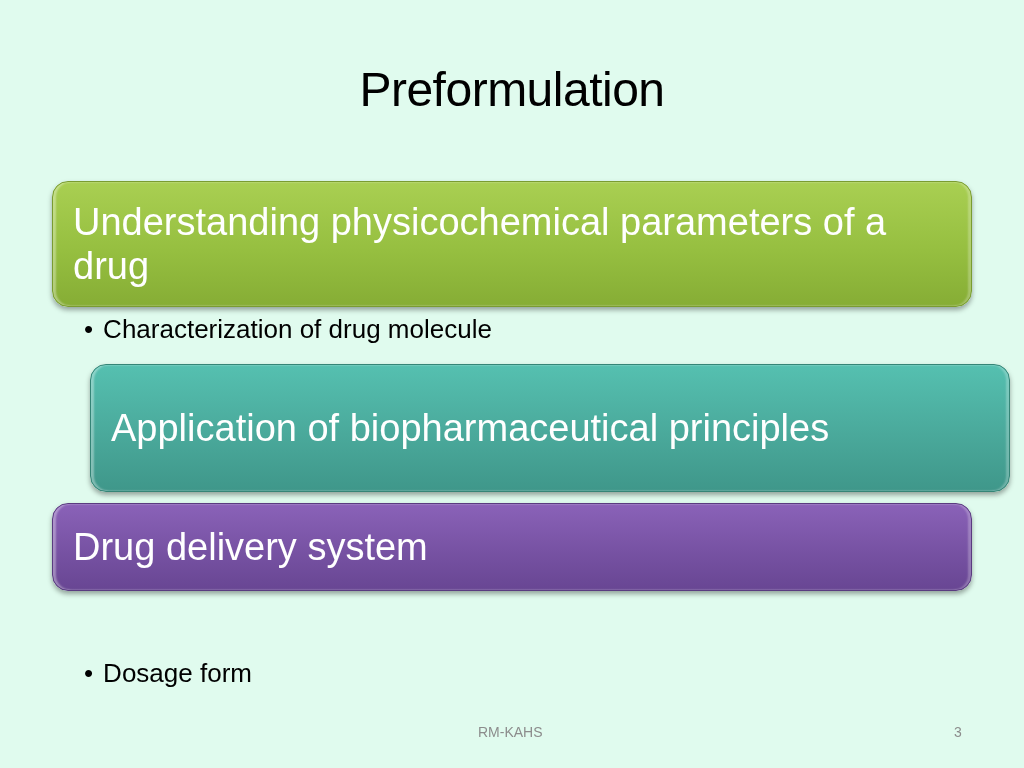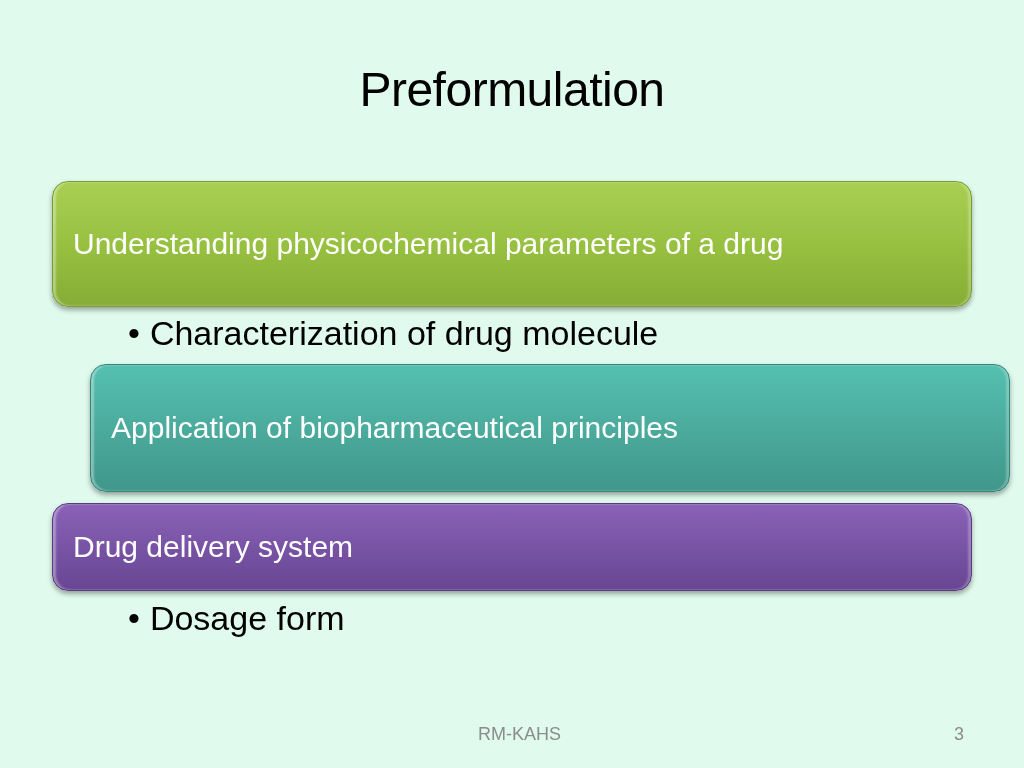--- a/index.html
+++ b/index.html
@@ -14,46 +14,46 @@
       text-align: center; font-size: 48px; color: #000;
       letter-spacing: -0.5px;
     }
     .box {
       position: absolute; left: 52px; width: 920px;
       border-radius: 16px; color: #fff;
       box-sizing: border-box;
       box-shadow: 0 3px 5px rgba(0,0,0,0.35), inset 3px 0 2px rgba(255,255,255,0.35), inset -3px 0 2px rgba(255,255,255,0.25);
       display: flex; align-items: center;
       padding: 0 20px;
-      font-size: 30px; line-height: 44px;
+      font-size: 38px; line-height: 44px;
     }
     .box-green {
       top: 181px; height: 126px;
       background: linear-gradient(to bottom, #a9cf52 0%, #96bf40 55%, #86ad35 100%);
       border: 1px solid #7a9c30;
     }
     .box-teal {
       top: 364px; height: 128px;
       background: linear-gradient(to bottom, #55c0b0 0%, #4aa99b 55%, #3f978a 100%);
       border: 1px solid #358577;
       margin-left: 38px;
     }
     .box-purple {
       top: 503px; height: 88px;
       background: linear-gradient(to bottom, #8a62b8 0%, #7752a3 55%, #684693 100%);
       border: 1px solid #5a3b80;
     }
     .bullet {
-      position: absolute; left: 84px; font-size: 34px; color: #000; margin-left: 44px;
+      position: absolute; left: 84px; font-size: 26px; color: #000;
     }
     .bullet .dot { margin-right: 10px; }
     .bullet-1 { top: 314px; }
-    .bullet-2 { top: 599px; }
+    .bullet-2 { top: 658px; }
     .footer {
-      position: absolute; top: 724px; font-size: 18px; color: #8c8c8c;
+      position: absolute; top: 724px; font-size: 14px; color: #8c8c8c;
     }
     .footer-center { left: 478px; }
     .footer-num { left: 954px; }
   </style>
 </head>
 <body>
 
 <div class="title">Preformulation</div>
 
 <div class="box box-green">

